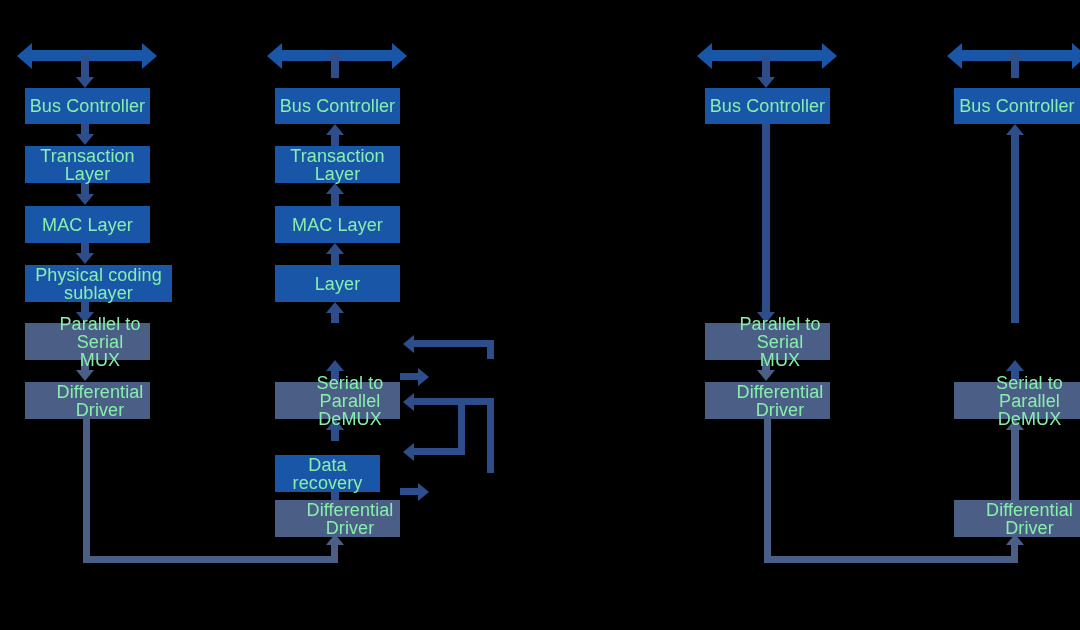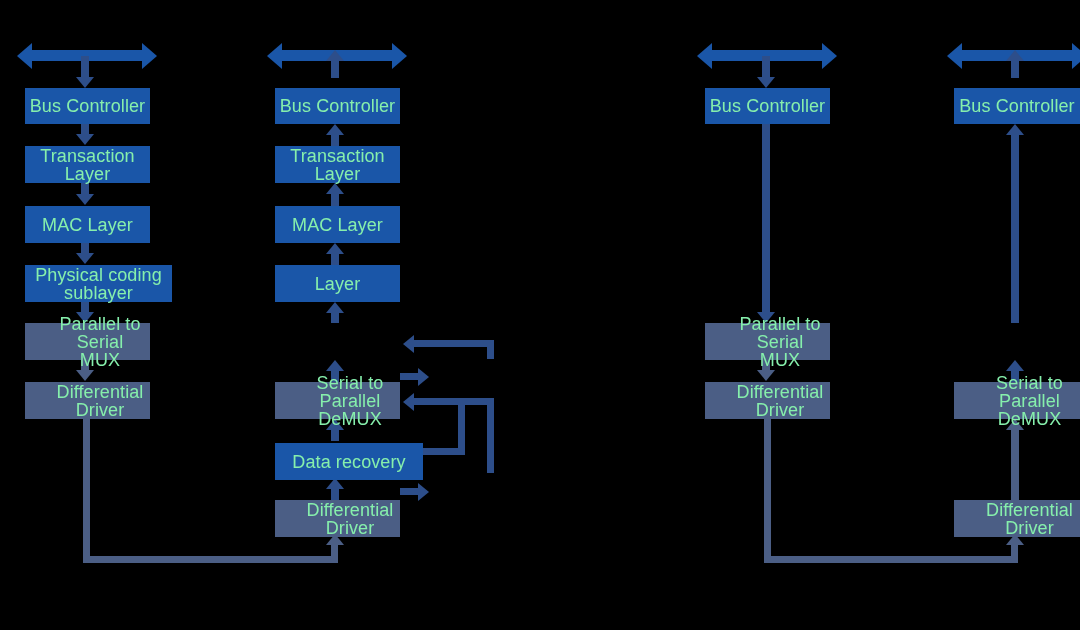--- a/index.html
+++ b/index.html
@@ -111,21 +111,21 @@
   <div class="arrowhead ah-up bright" style="left:326px;top:302px;"></div>
 
   <div class="vline bright" style="left:331px;top:371px;width:8px;height:11px;"></div>
   <div class="arrowhead ah-up bright" style="left:326px;top:360px;"></div>
 
   <div class="box muted" style="left:275px;top:382px;width:125px;height:37px;">Serial to Parallel
 DeMUX</div>
   <div class="vline bright" style="left:331px;top:430px;width:8px;height:11px;"></div>
   <div class="arrowhead ah-up bright" style="left:326px;top:419px;"></div>
 
-  <div class="box bright" style="left:275px;top:443px;width:148px;height:37px;">Data recovery</div>
+  <div class="box bright" style="left:275px;top:455px;width:105px;height:37px;">Data recovery</div>
   <div class="vline bright" style="left:331px;top:489px;width:8px;height:11px;"></div>
   <div class="arrowhead ah-up bright" style="left:326px;top:478px;"></div>
 
   <div class="box muted" style="left:275px;top:500px;width:125px;height:37px;">Differential
 Driver</div>
 
 
   <div class="hline bright" style="left:400px;top:373px;width:18px;height:7px;"></div>
   <div class="arrowhead ah-right bright" style="left:418px;top:367.5px;"></div>
 

